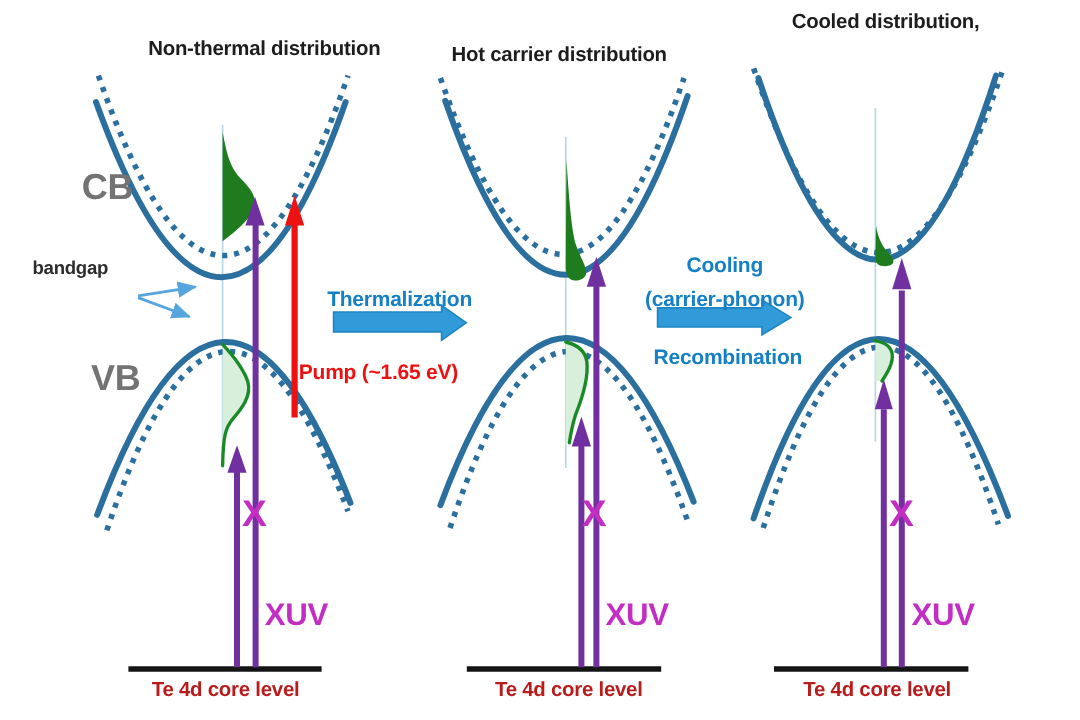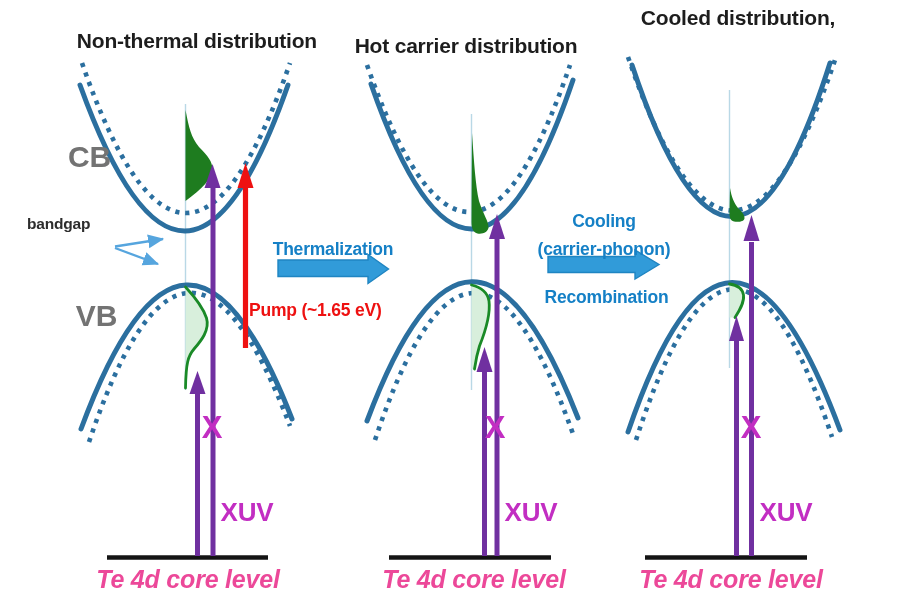--- a/index.html
+++ b/index.html
@@ -1,28 +1,28 @@
 <!DOCTYPE html>
 <html><head>
 <meta charset="utf-8">
 <style>
   html,body{margin:0;padding:0;background:#ffffff;}
   #stage{position:relative;width:900px;height:600px;background:#ffffff;overflow:hidden;
          font-family:"Liberation Sans",sans-serif;}
   #diagram-svg{position:absolute;left:0;top:0;}
   .lbl{position:absolute;font-weight:bold;white-space:nowrap;letter-spacing:-0.2px;}
   .center{text-align:center;}
-  .title{font-size:21px;color:#1d1d1d;line-height:29px;}
+  .title{font-size:17px;color:#1d1d1d;line-height:29px;}
   .bandlbl{font-size:30px;color:#737373;}
   .renorm{font-size:15.5px;color:#2d2d2d;line-height:22px;font-weight:bold;}
   .trans{font-size:17.5px;color:#1580c6;line-height:28px;}
   .pump{font-size:17.5px;color:#ee1111;}
   .xlbl{font-size:31px;color:#c22ec2;}
   .xuv{font-size:26px;color:#c22ec2;}
-  .core{font-size:25px;color:#ec4899;font-style:italic;}
+  .core{font-size:17px;color:#b91c1c;}
   .block span{display:block;}
 </style>
 </head>
 <body>
 
 <div id="stage">
 
   <svg id="diagram-svg" width="900" height="600" viewBox="0 0 900 600">
     <defs>
       <marker id="ptrHead" markerWidth="9" markerHeight="8" refX="6.5" refY="3" orient="auto">

